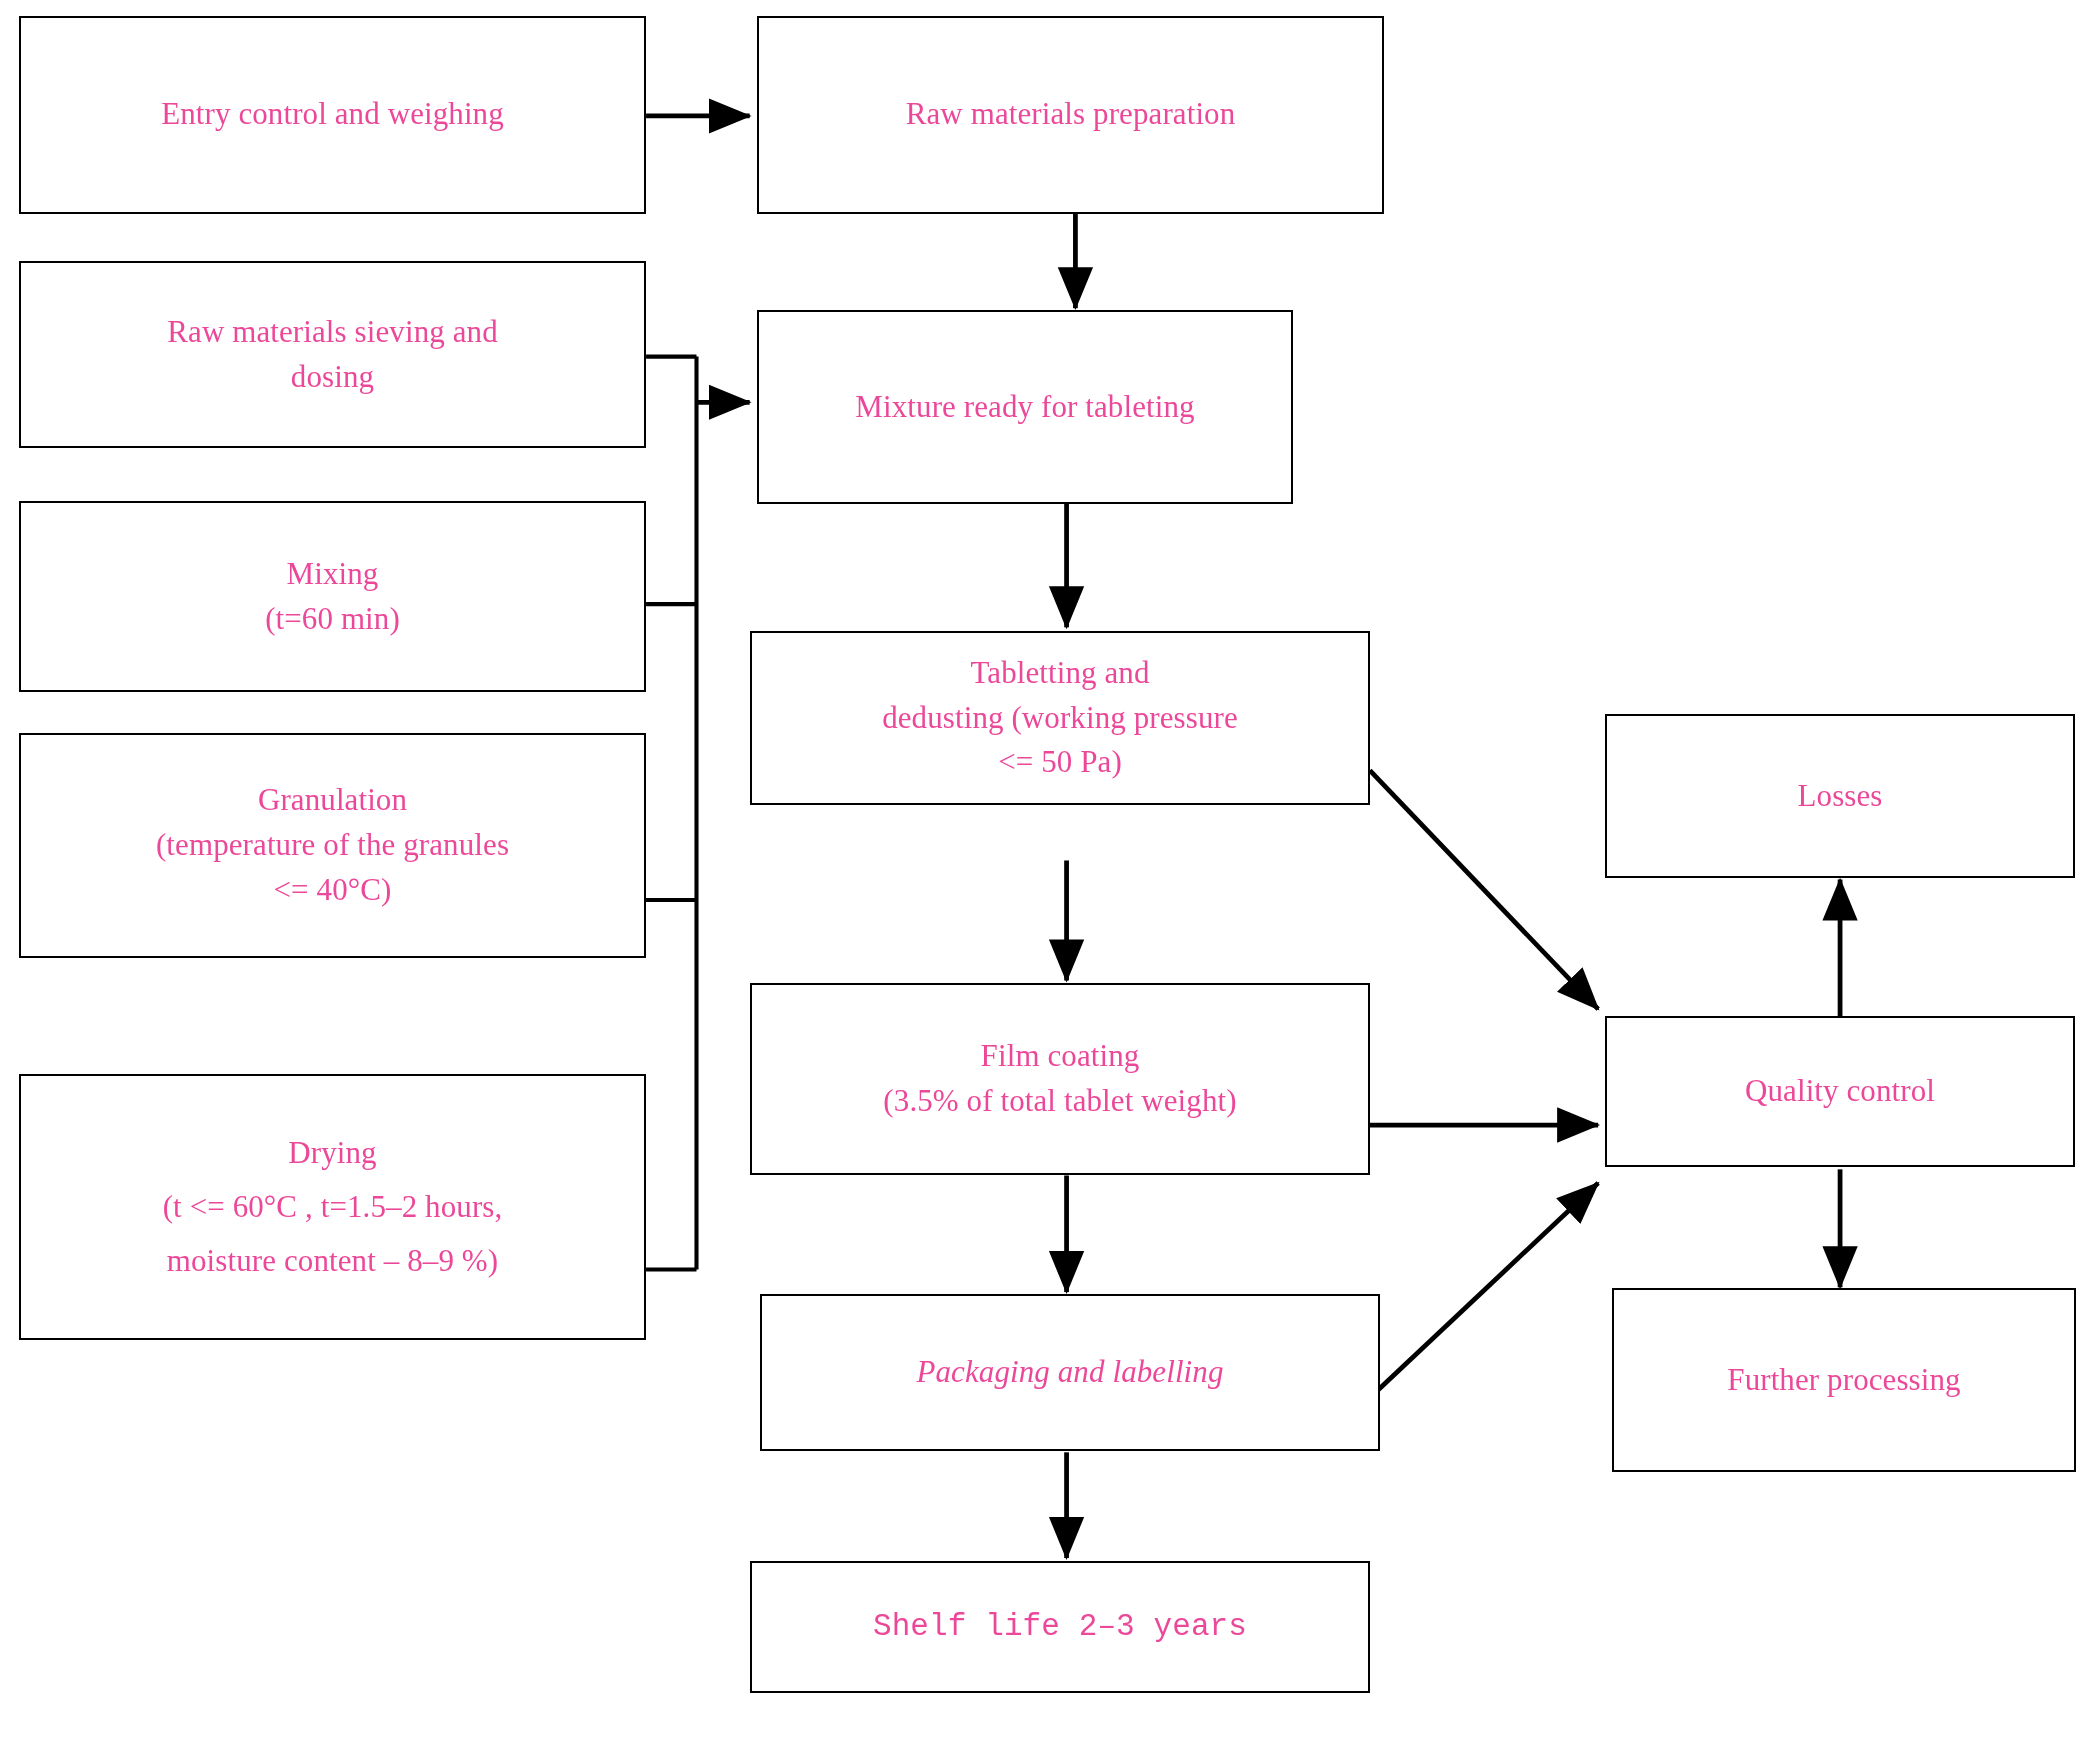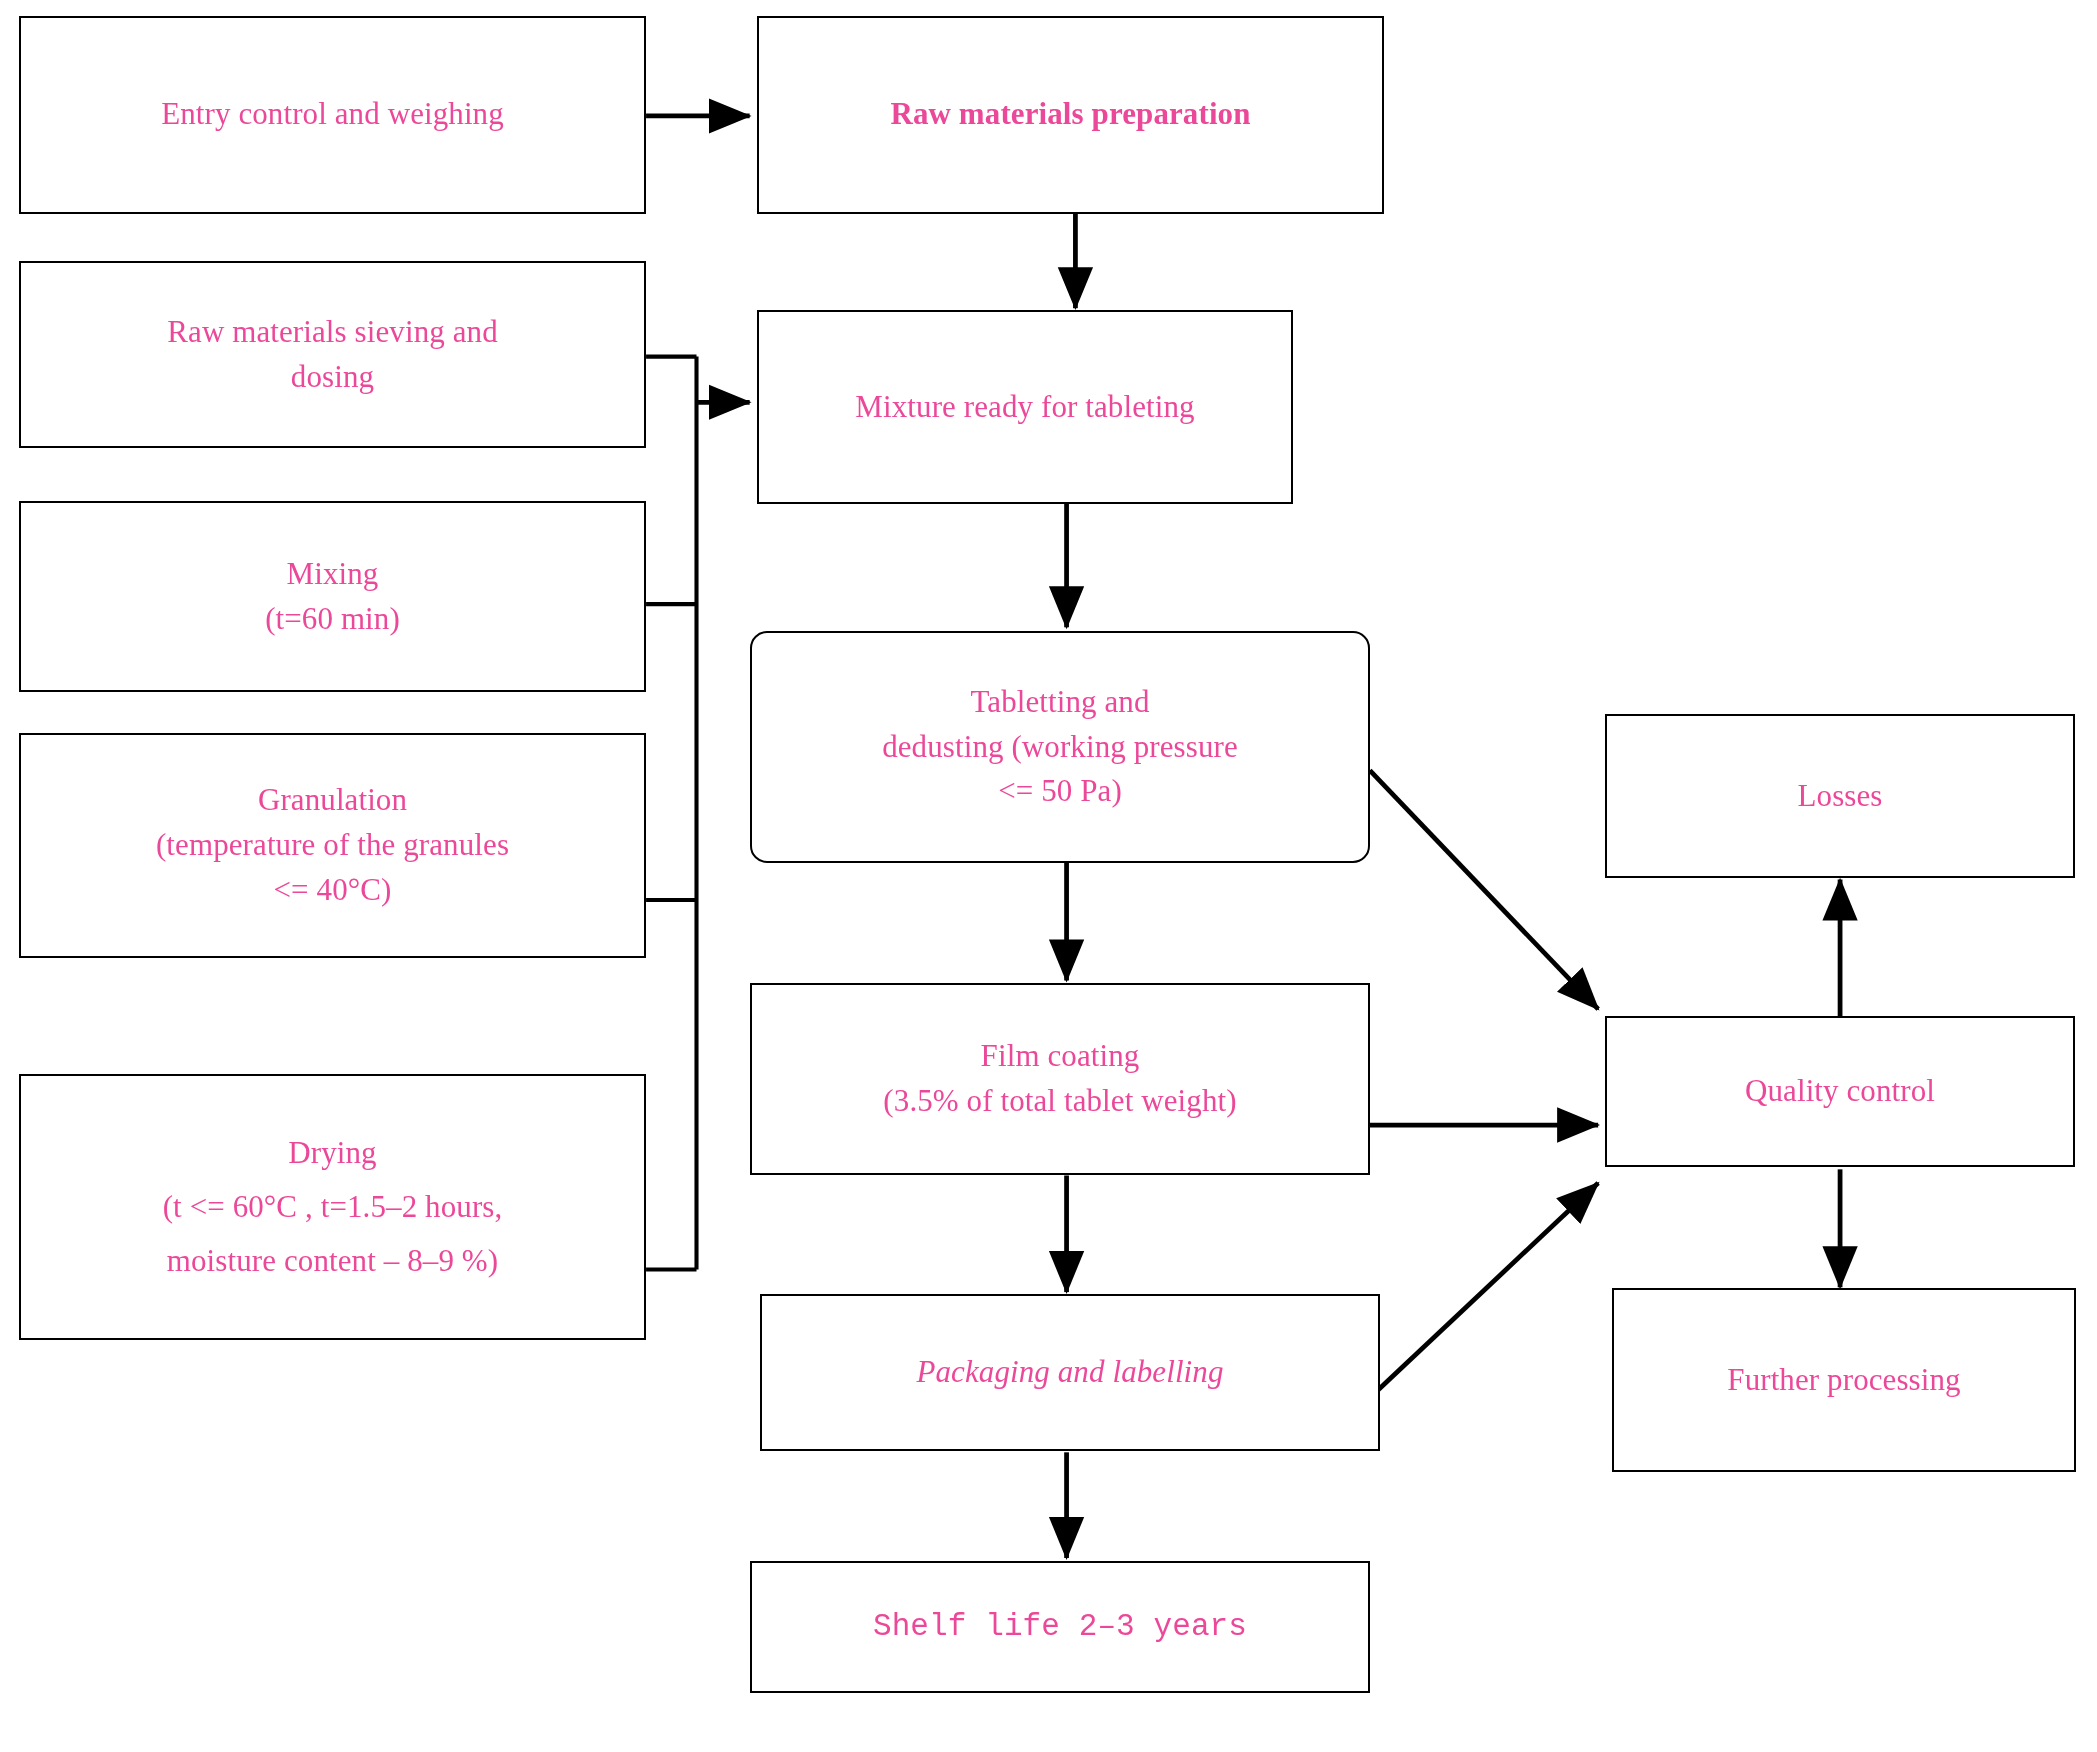--- a/index.html
+++ b/index.html
@@ -117,21 +117,21 @@
       <line x1="2700" y1="1715" x2="2700" y2="1888" stroke="#000000" stroke-width="7" marker-end="url(#ah)"></line>
     </g>
   </svg>
 
   <div class="node" style="left:19px; top:15.7px; width:627px; height:198px;">
     <span class="lines">
       <span class="ln">Entry control and weighing</span>
     </span>
   </div>
 
-  <div class="node" style="left:757px; top:15.7px; width:627px; height:198px;font-weight:bold;">
+  <div class="node" style="left:757px; top:15.7px; width:627px; height:198px;">
     <span class="lines">
       <span class="ln">Raw materials preparation</span>
     </span>
   </div>
 
   <div class="node" style="left:19px; top:261px; width:627px; height:187px;">
     <span class="lines">
       <span class="ln">Raw materials sieving and</span>
       <span class="ln">dosing</span>
     </span>
@@ -151,21 +151,21 @@
   </div>
 
   <div class="node" style="left:19px; top:733px; width:627px; height:225px;">
     <span class="lines">
       <span class="ln">Granulation</span>
       <span class="ln">(temperature of the granules</span>
       <span class="ln">&lt;= 40°C)</span>
     </span>
   </div>
 
-  <div class="node" style="left:750px; top:631px; width:620px; height:232px;border-radius:17px;">
+  <div class="node" style="left:750px; top:631px; width:620px; height:174px;">
     <span class="lines">
       <span class="ln">Tabletting and</span>
       <span class="ln">dedusting (working pressure</span>
       <span class="ln">&lt;= 50 Pa)</span>
     </span>
   </div>
 
   <div class="node" style="left:1605px; top:714px; width:470px; height:164px;">
     <span class="lines">
       <span class="ln">Losses</span>

